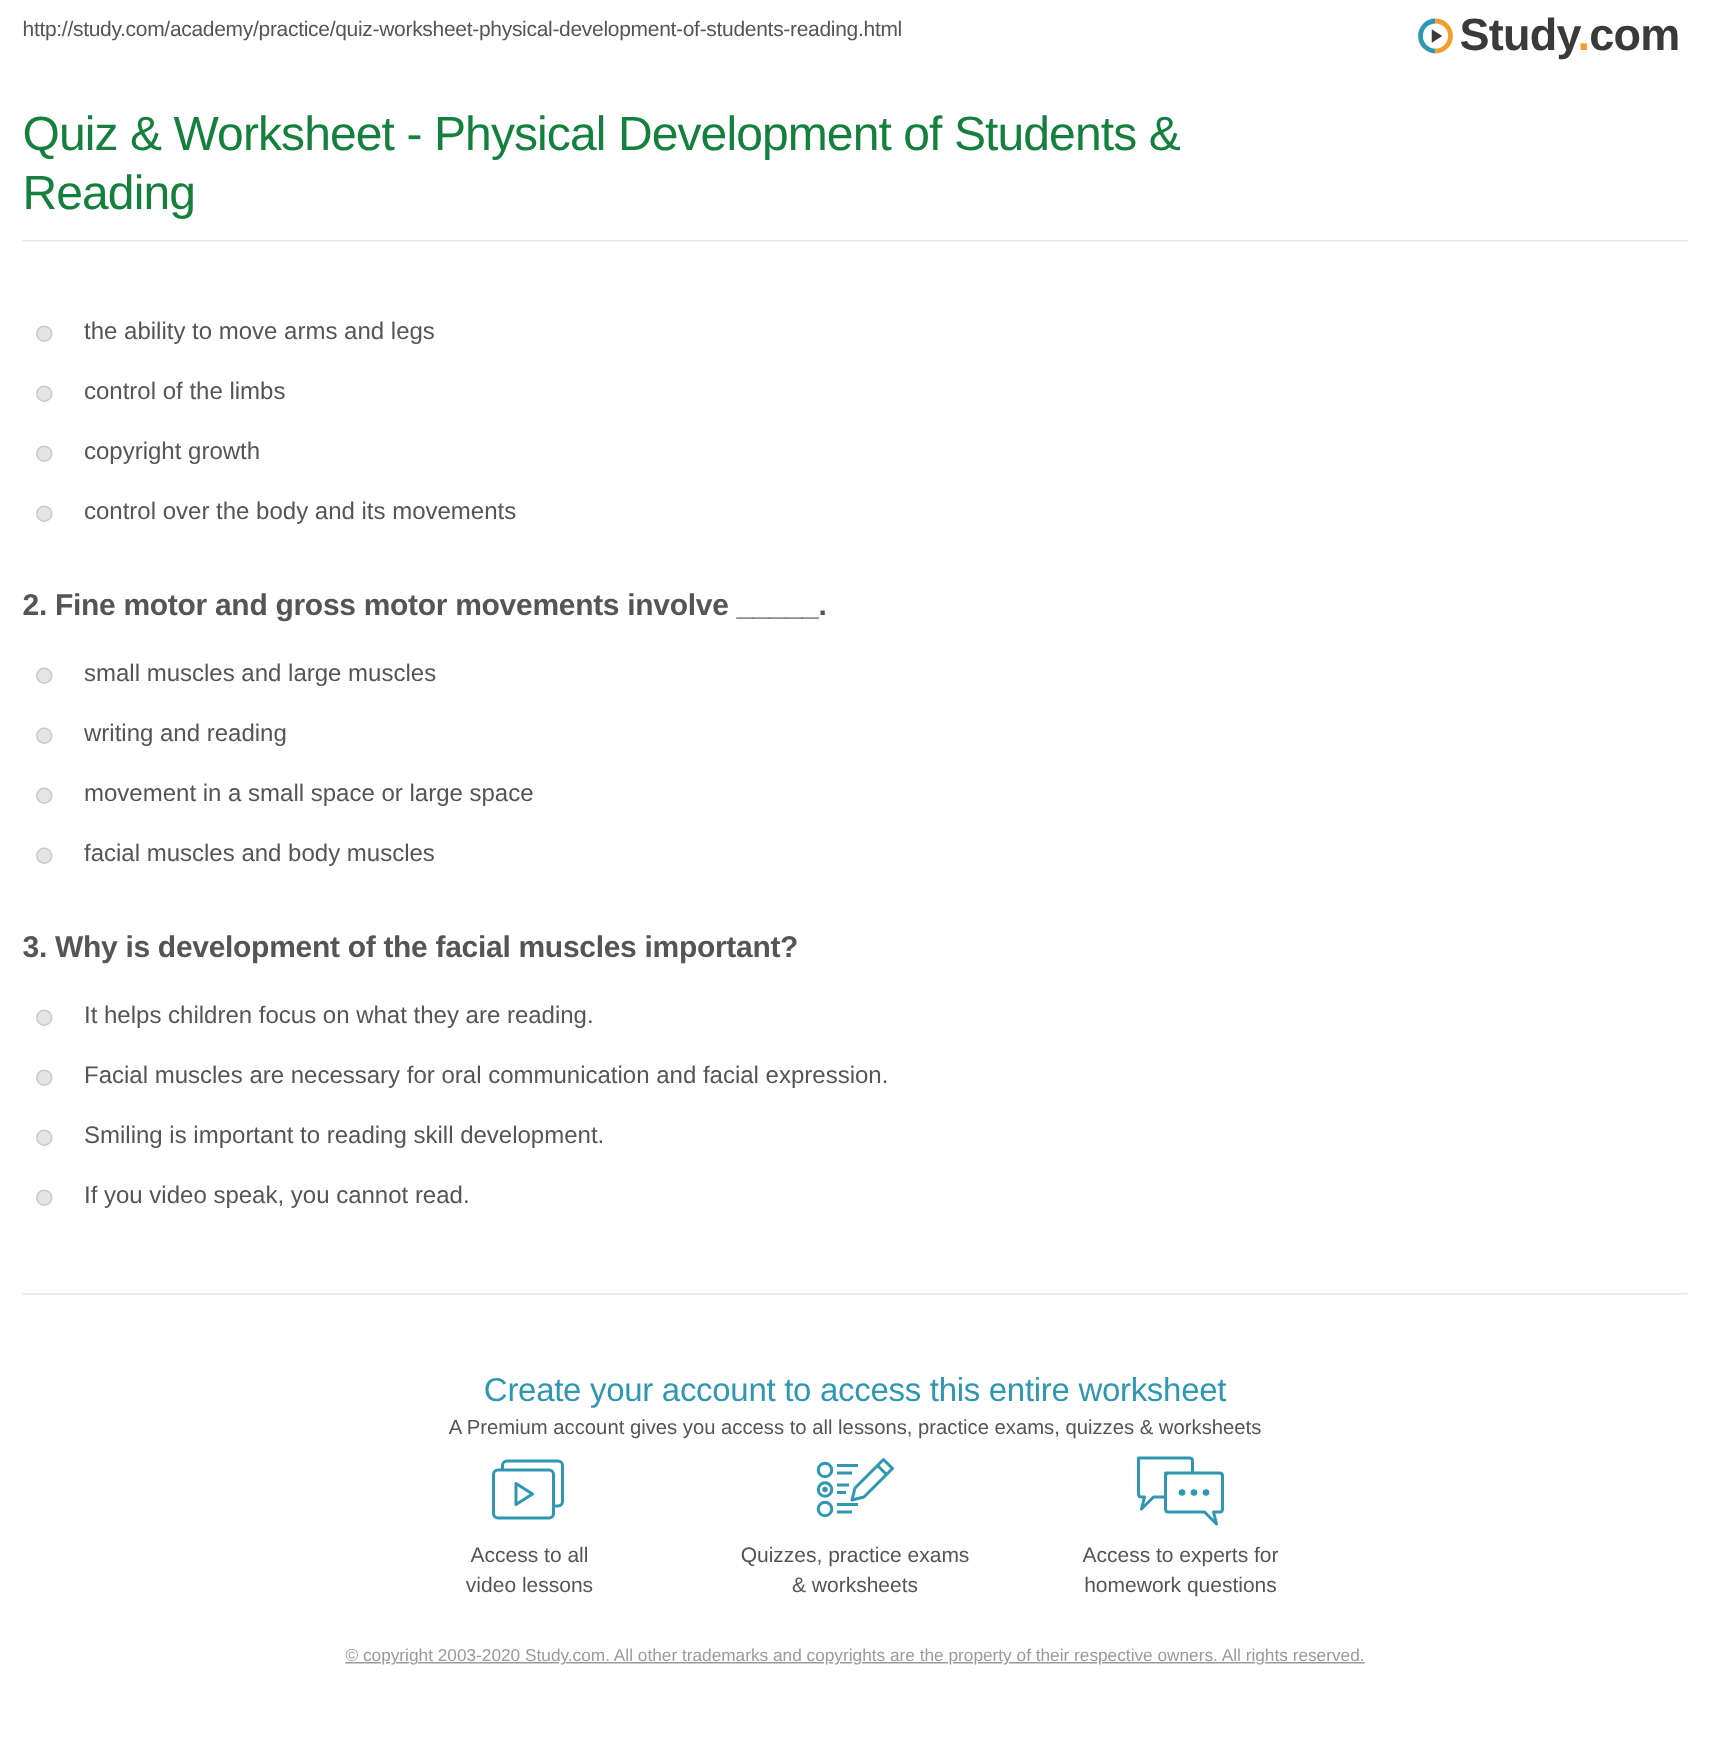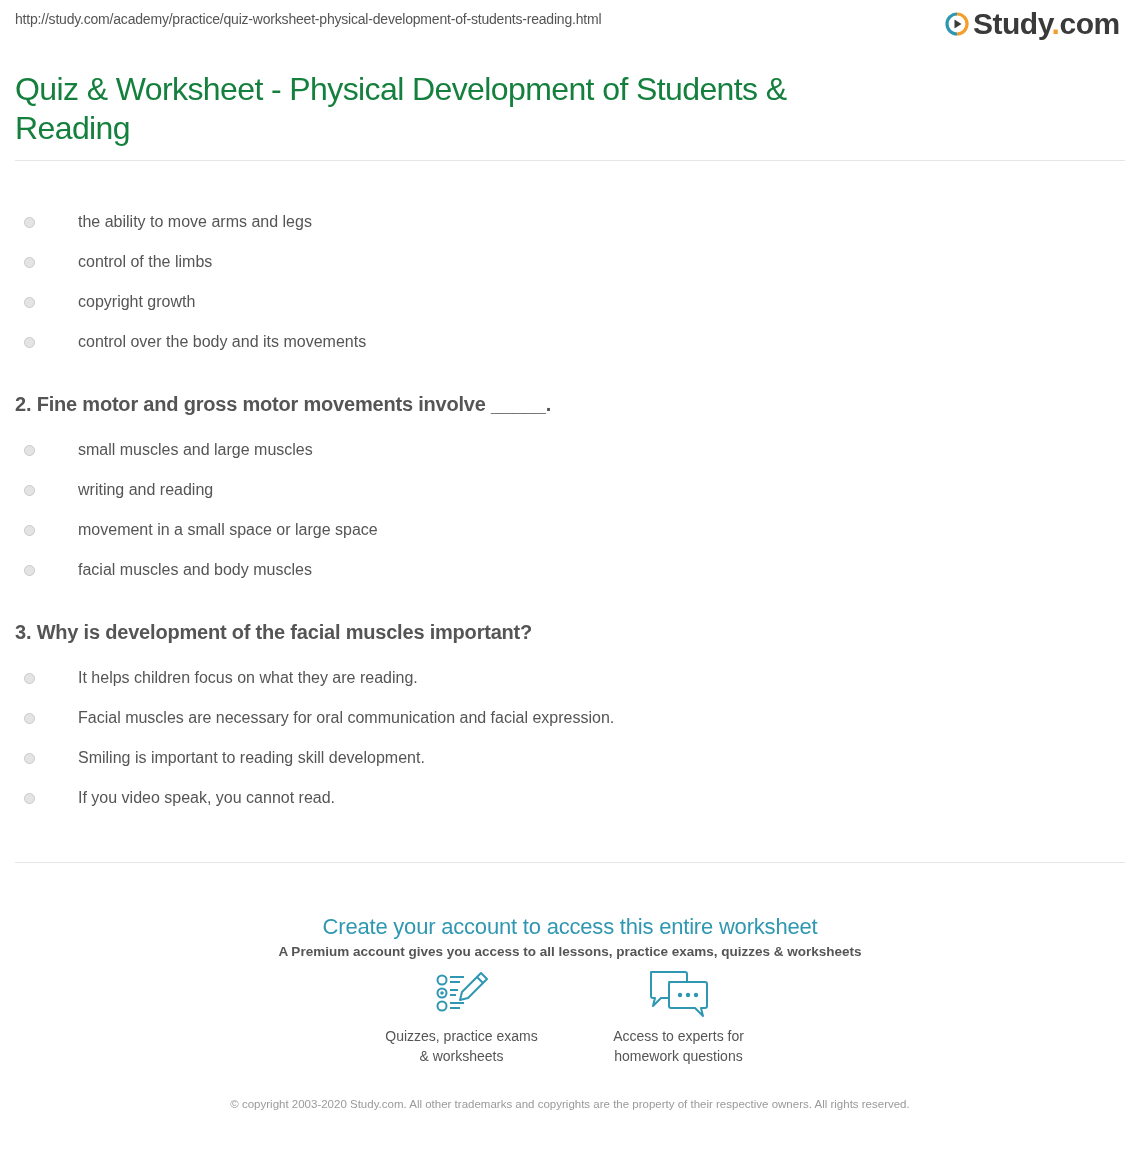--- a/index.html
+++ b/index.html
@@ -12,35 +12,35 @@
     .logo-text { font-size: 30px; font-weight: bold; color: #3a3a3a; letter-spacing: -0.5px; line-height: 30px; }
     .logo-text .dot { color: #f59d2a; }
 
     .title { position: absolute; left: 15px; top: 70px; width: 860px; font-size: 32px; line-height: 39px; color: #15803d; font-weight: normal; letter-spacing: -0.6px; }
     .hr-top { position: absolute; left: 15px; right: 15px; top: 160px; height: 1px; background: #e6e6e6; }
 
     .quiz { position: absolute; left: 15px; top: 192px; width: 1110px; }
     .question { margin-bottom: 28px; }
     .q-text { font-size: 20px; font-weight: bold; color: #555; height: 30px; line-height: 28px; letter-spacing: -0.2px; }
     .opts { margin-top: 10px; }
-    .opt { display: flex; align-items: center; height: 40px; font-size: 16px; color: #555; cursor: pointer; gap: 22px; }
+    .opt { display: flex; align-items: center; height: 40px; font-size: 16px; color: #555; cursor: pointer; }
     .radio { width: 11px; height: 11px; border-radius: 50%; background: #e4e4e4; border: 1px solid #c9c9c9; margin-left: 9px; margin-right: 21px; flex: none; }
 
     .hr-bottom { position: absolute; left: 15px; right: 15px; top: 862px; height: 1px; background: #e6e6e6; }
 
     .cta { position: absolute; left: 0; right: 0; top: 884px; text-align: center; }
     .cta-title { font-size: 22px; color: #2f97b1; font-weight: normal; line-height: 28px; letter-spacing: -0.2px; cursor: pointer; margin-top: 29px; }
-    .cta-sub { font-size: 13.5px; color: #555; margin-top: 3px; font-weight: bold; }
+    .cta-sub { font-size: 13.5px; color: #555; margin-top: 3px; }
 
     .features { position: absolute; top: 966px; left: 0; right: 0; display: flex; justify-content: center; }
     .feature { width: 217px; text-align: center; }
     .feature svg { display: block; margin: 0 auto; height: 56px; }
     .feature-label { font-size: 14px; color: #555; line-height: 20px; margin-top: 4px; white-space: pre-line; }
 
-    .footer { position: absolute; left: 210px; width: 720px; top: 1096px; text-align: center; font-size: 11.5px; color: #9a9a9a; line-height: 17px; }
+    .footer { position: absolute; left: 210px; width: 720px; top: 1096px; text-align: center; font-size: 11.5px; color: #9a9a9a; line-height: 17px; text-decoration: underline; }
   </style>
 </head>
 <body>
 
 <div class="url">http://study.com/academy/practice/quiz-worksheet-physical-development-of-students-reading.html</div>
 
 <div class="logo">
   <svg viewBox="0 0 24 24">
     <path d="M12 2 A10 10 0 0 0 12 22" fill="none" stroke="#2f97b1" stroke-width="3.2"></path>
     <path d="M12 2 A10 10 0 0 1 12 22" fill="none" stroke="#f59d2a" stroke-width="3.2"></path>
@@ -122,20 +122,29 @@
 <div class="hr-bottom"></div>
 
 <div class="cta">
   <div class="cta-title">Create your account to access this entire worksheet</div>
   <div class="cta-sub">A Premium account gives you access to all lessons, practice exams, quizzes &amp; worksheets</div>
 </div>
 
 <div class="features">
   <div class="feature">
     <svg viewBox="0 0 56 48" width="56">
+      <rect x="10" y="4" width="40" height="30" rx="3" fill="none" stroke="#2f97b1" stroke-width="2"></rect>
+      <rect x="4" y="10" width="40" height="32" rx="3" fill="#fff" stroke="#2f97b1" stroke-width="2"></rect>
+      <polygon points="19,19 19,33 30,26" fill="none" stroke="#2f97b1" stroke-width="2" stroke-linejoin="round"></polygon>
+    </svg>
+    <div class="feature-label">Access to all
+video lessons</div>
+  </div>
+  <div class="feature">
+    <svg viewBox="0 0 56 48" width="56">
       <circle cx="8" cy="10" r="4.5" fill="none" stroke="#2f97b1" stroke-width="2"></circle>
       <circle cx="8" cy="23" r="4.5" fill="none" stroke="#2f97b1" stroke-width="2"></circle>
       <circle cx="8" cy="23" r="1.8" fill="#2f97b1"></circle>
       <circle cx="8" cy="36" r="4.5" fill="none" stroke="#2f97b1" stroke-width="2"></circle>
       <line x1="16" y1="7" x2="30" y2="7" stroke="#2f97b1" stroke-width="2"></line>
       <line x1="16" y1="12" x2="26" y2="12" stroke="#2f97b1" stroke-width="2"></line>
       <line x1="16" y1="20" x2="24" y2="20" stroke="#2f97b1" stroke-width="2"></line>
       <line x1="16" y1="25" x2="22" y2="25" stroke="#2f97b1" stroke-width="2"></line>
       <line x1="16" y1="33" x2="30" y2="33" stroke="#2f97b1" stroke-width="2"></line>
       <line x1="16" y1="38" x2="26" y2="38" stroke="#2f97b1" stroke-width="2"></line>

